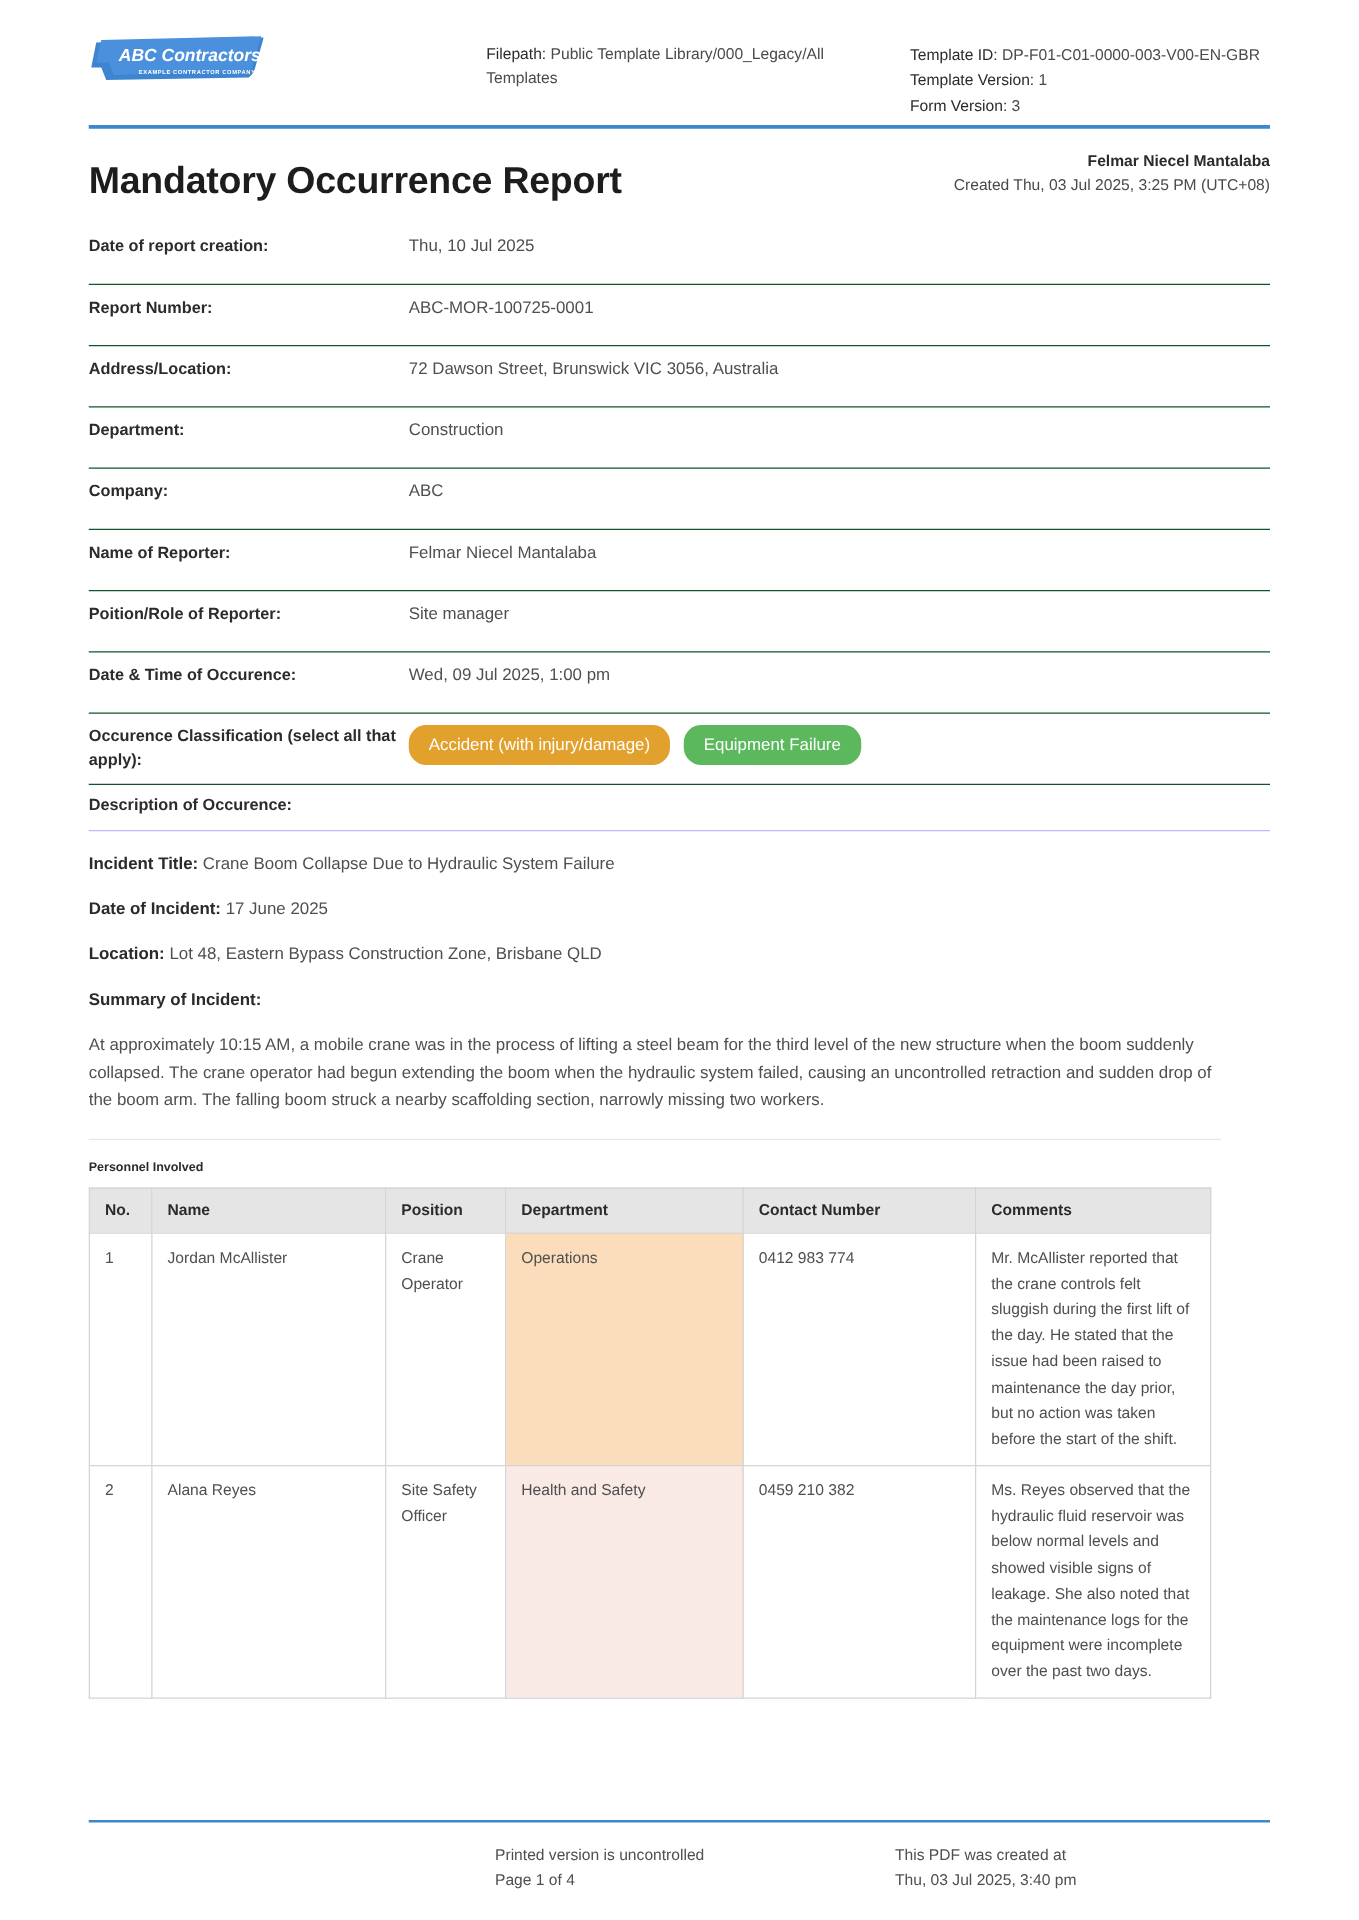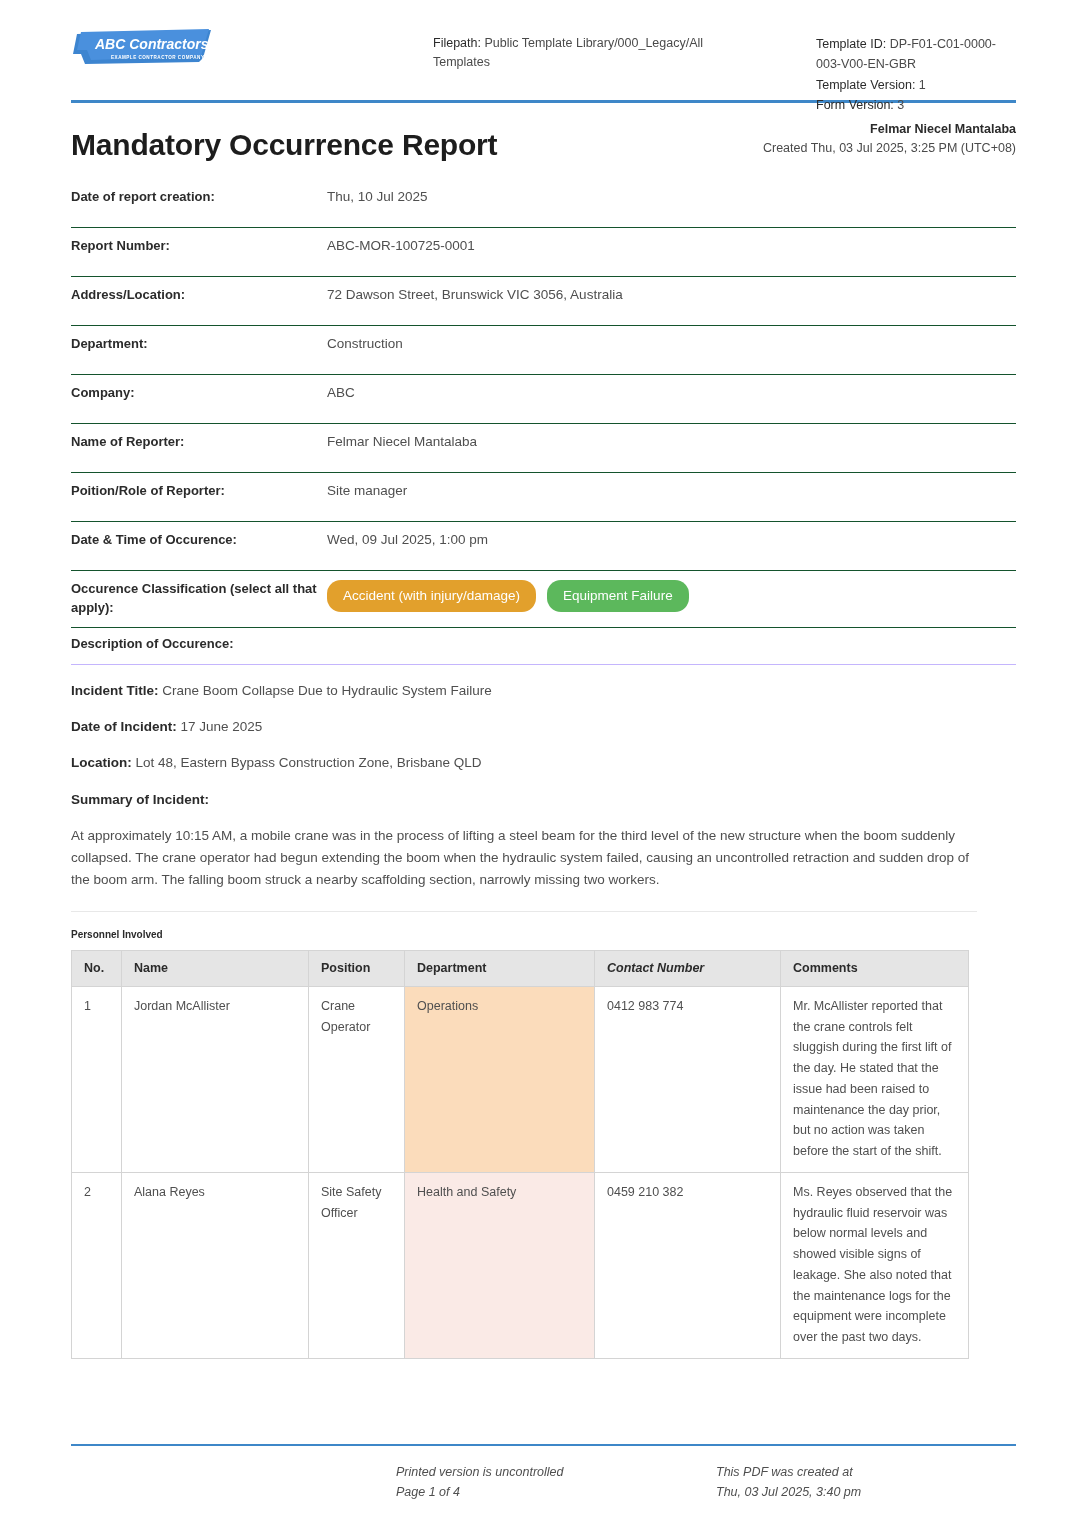--- a/index.html
+++ b/index.html
@@ -23,21 +23,20 @@
     height: 1536px;
     padding: 0 71px;
   }
 
   
   .doc-header {
     display: flex;
     align-items: flex-start;
     padding-top: 24px;
     height: 82px;
-    gap: 44px;
   }
   .logo-col {
     width: 318px;
     flex: 0 0 318px;
     padding-top: 4px;
   }
   .logo {
     position: relative;
     width: 140px;
     height: 40px;
@@ -189,30 +188,29 @@
     color: #4f4f4f;
     text-align: left;
     padding: 9px 10px 10px 12px;
     vertical-align: top;
     line-height: 1.66;
   }
   .col-no    { width: 50px; }
   .col-name  { width: 187px; }
   .col-pos   { width: 96px; }
   .col-dept  { width: 190px; }
-  .col-phone { width: 186px; font-style: italic; }
+  .col-phone { width: 186px; }
   .col-comm  { width: 188px; }
 
   
   .footer {
     position: absolute;
     left: 71px;
     right: 71px;
-    bottom: 34px;
-    font-style: italic;
+    bottom: 22px;
   }
   .rule-bottom {
     height: 2px;
     background: #3e87c8;
     margin-bottom: 16px;
   }
   .footer-cols {
     display: flex;
     font-size: 12.5px;
     color: #4f4f4f;

